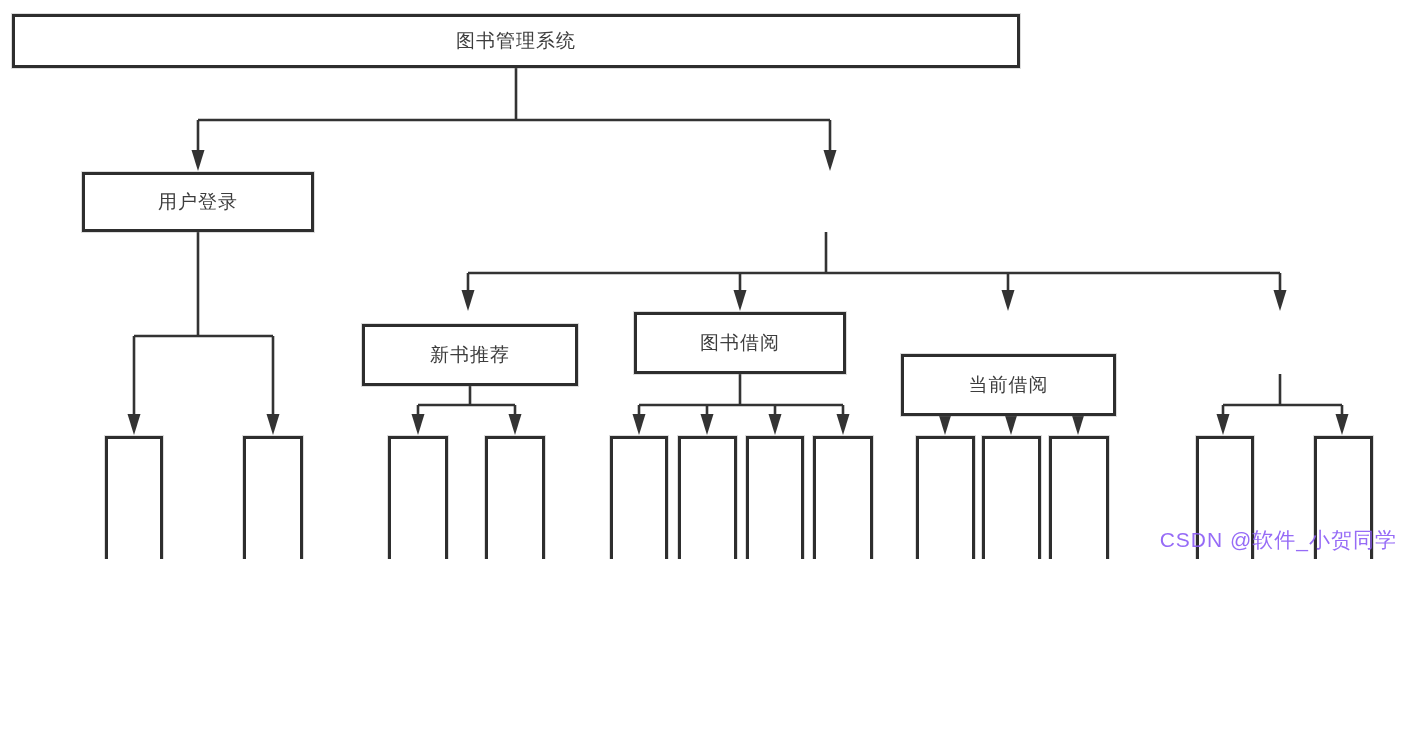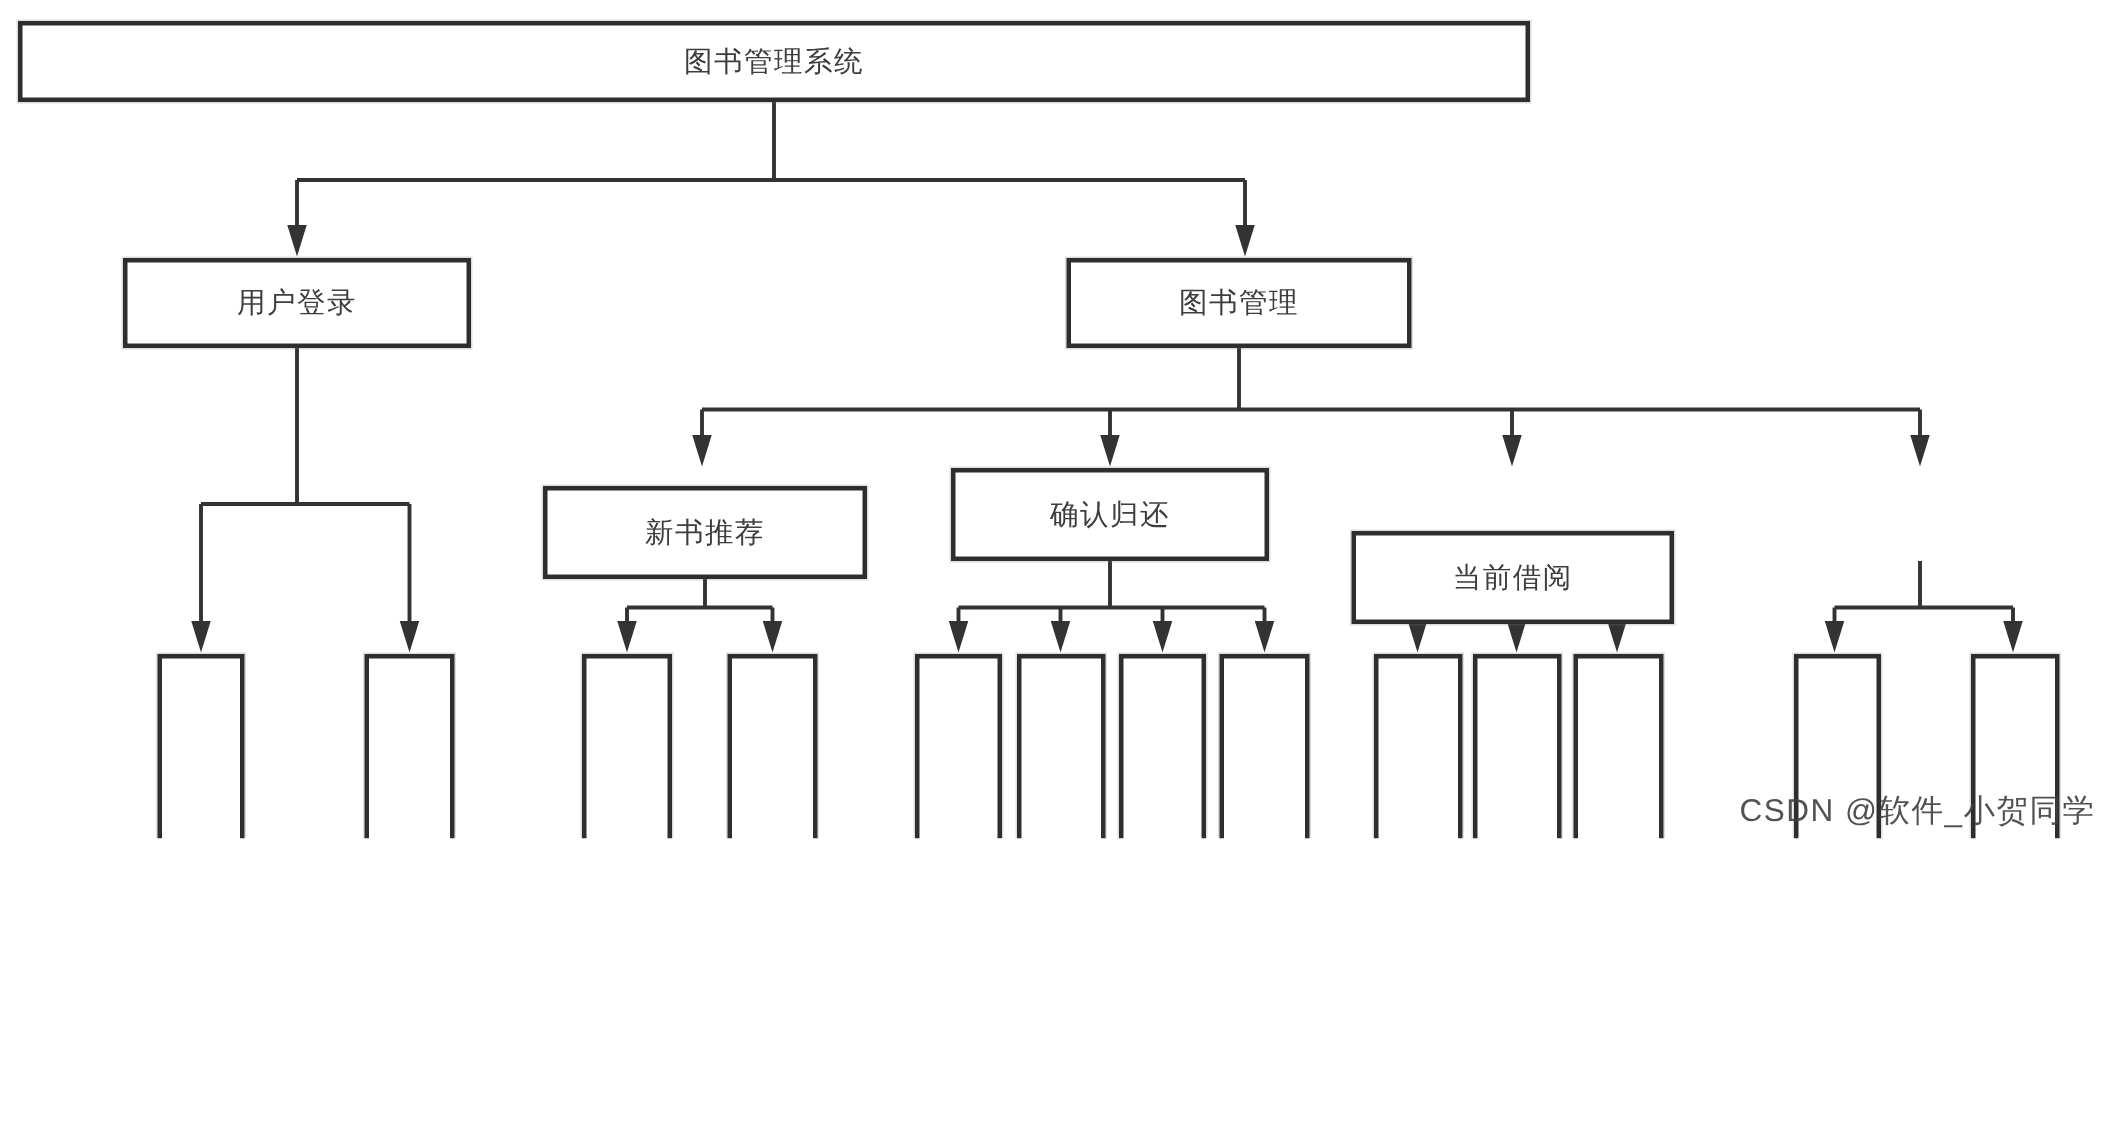--- a/index.html
+++ b/index.html
@@ -75,21 +75,21 @@
   .l-4c { left: 1049px; width: 60px; }
   .l-5a { left: 1196px; width: 58px; }
   .l-5b { left: 1314px; width: 59px; }
 
   .watermark {
     position: absolute;
     right: 8px;
     bottom: 5px;
     z-index: 5;
     font-size: 21px;
-    color: #404040;
+    color: #8b5cf6;
     opacity: 0.9;
     letter-spacing: 1px;
     white-space: nowrap;
   }
 </style>
 </head>
 <body>
 
 <div class="canvas">
 
@@ -166,29 +166,26 @@
     </g>
   </svg>
 
   <div class="node n-root">
     <span class="hlabel">图书管理系统</span>
   </div>
 
   <div class="node n-login">
     <span class="hlabel">用户登录</span>
   </div>
-  <div class="node n-mgmt">
-    <span class="hlabel">图书管理</span>
-  </div>
 
   <div class="node n-newrec">
     <span class="hlabel">新书推荐</span>
   </div>
   <div class="node n-borrow">
-    <span class="hlabel">确认归还</span>
+    <span class="hlabel">图书借阅</span>
   </div>
   <div class="node n-current">
     <span class="hlabel">当前借阅</span>
   </div>
 
   <div class="node leaf l-1a">
     <span class="vlabel">用户登录</span>
   </div>
   <div class="node leaf l-1b">
     <span class="vlabel">注销登录</span>

